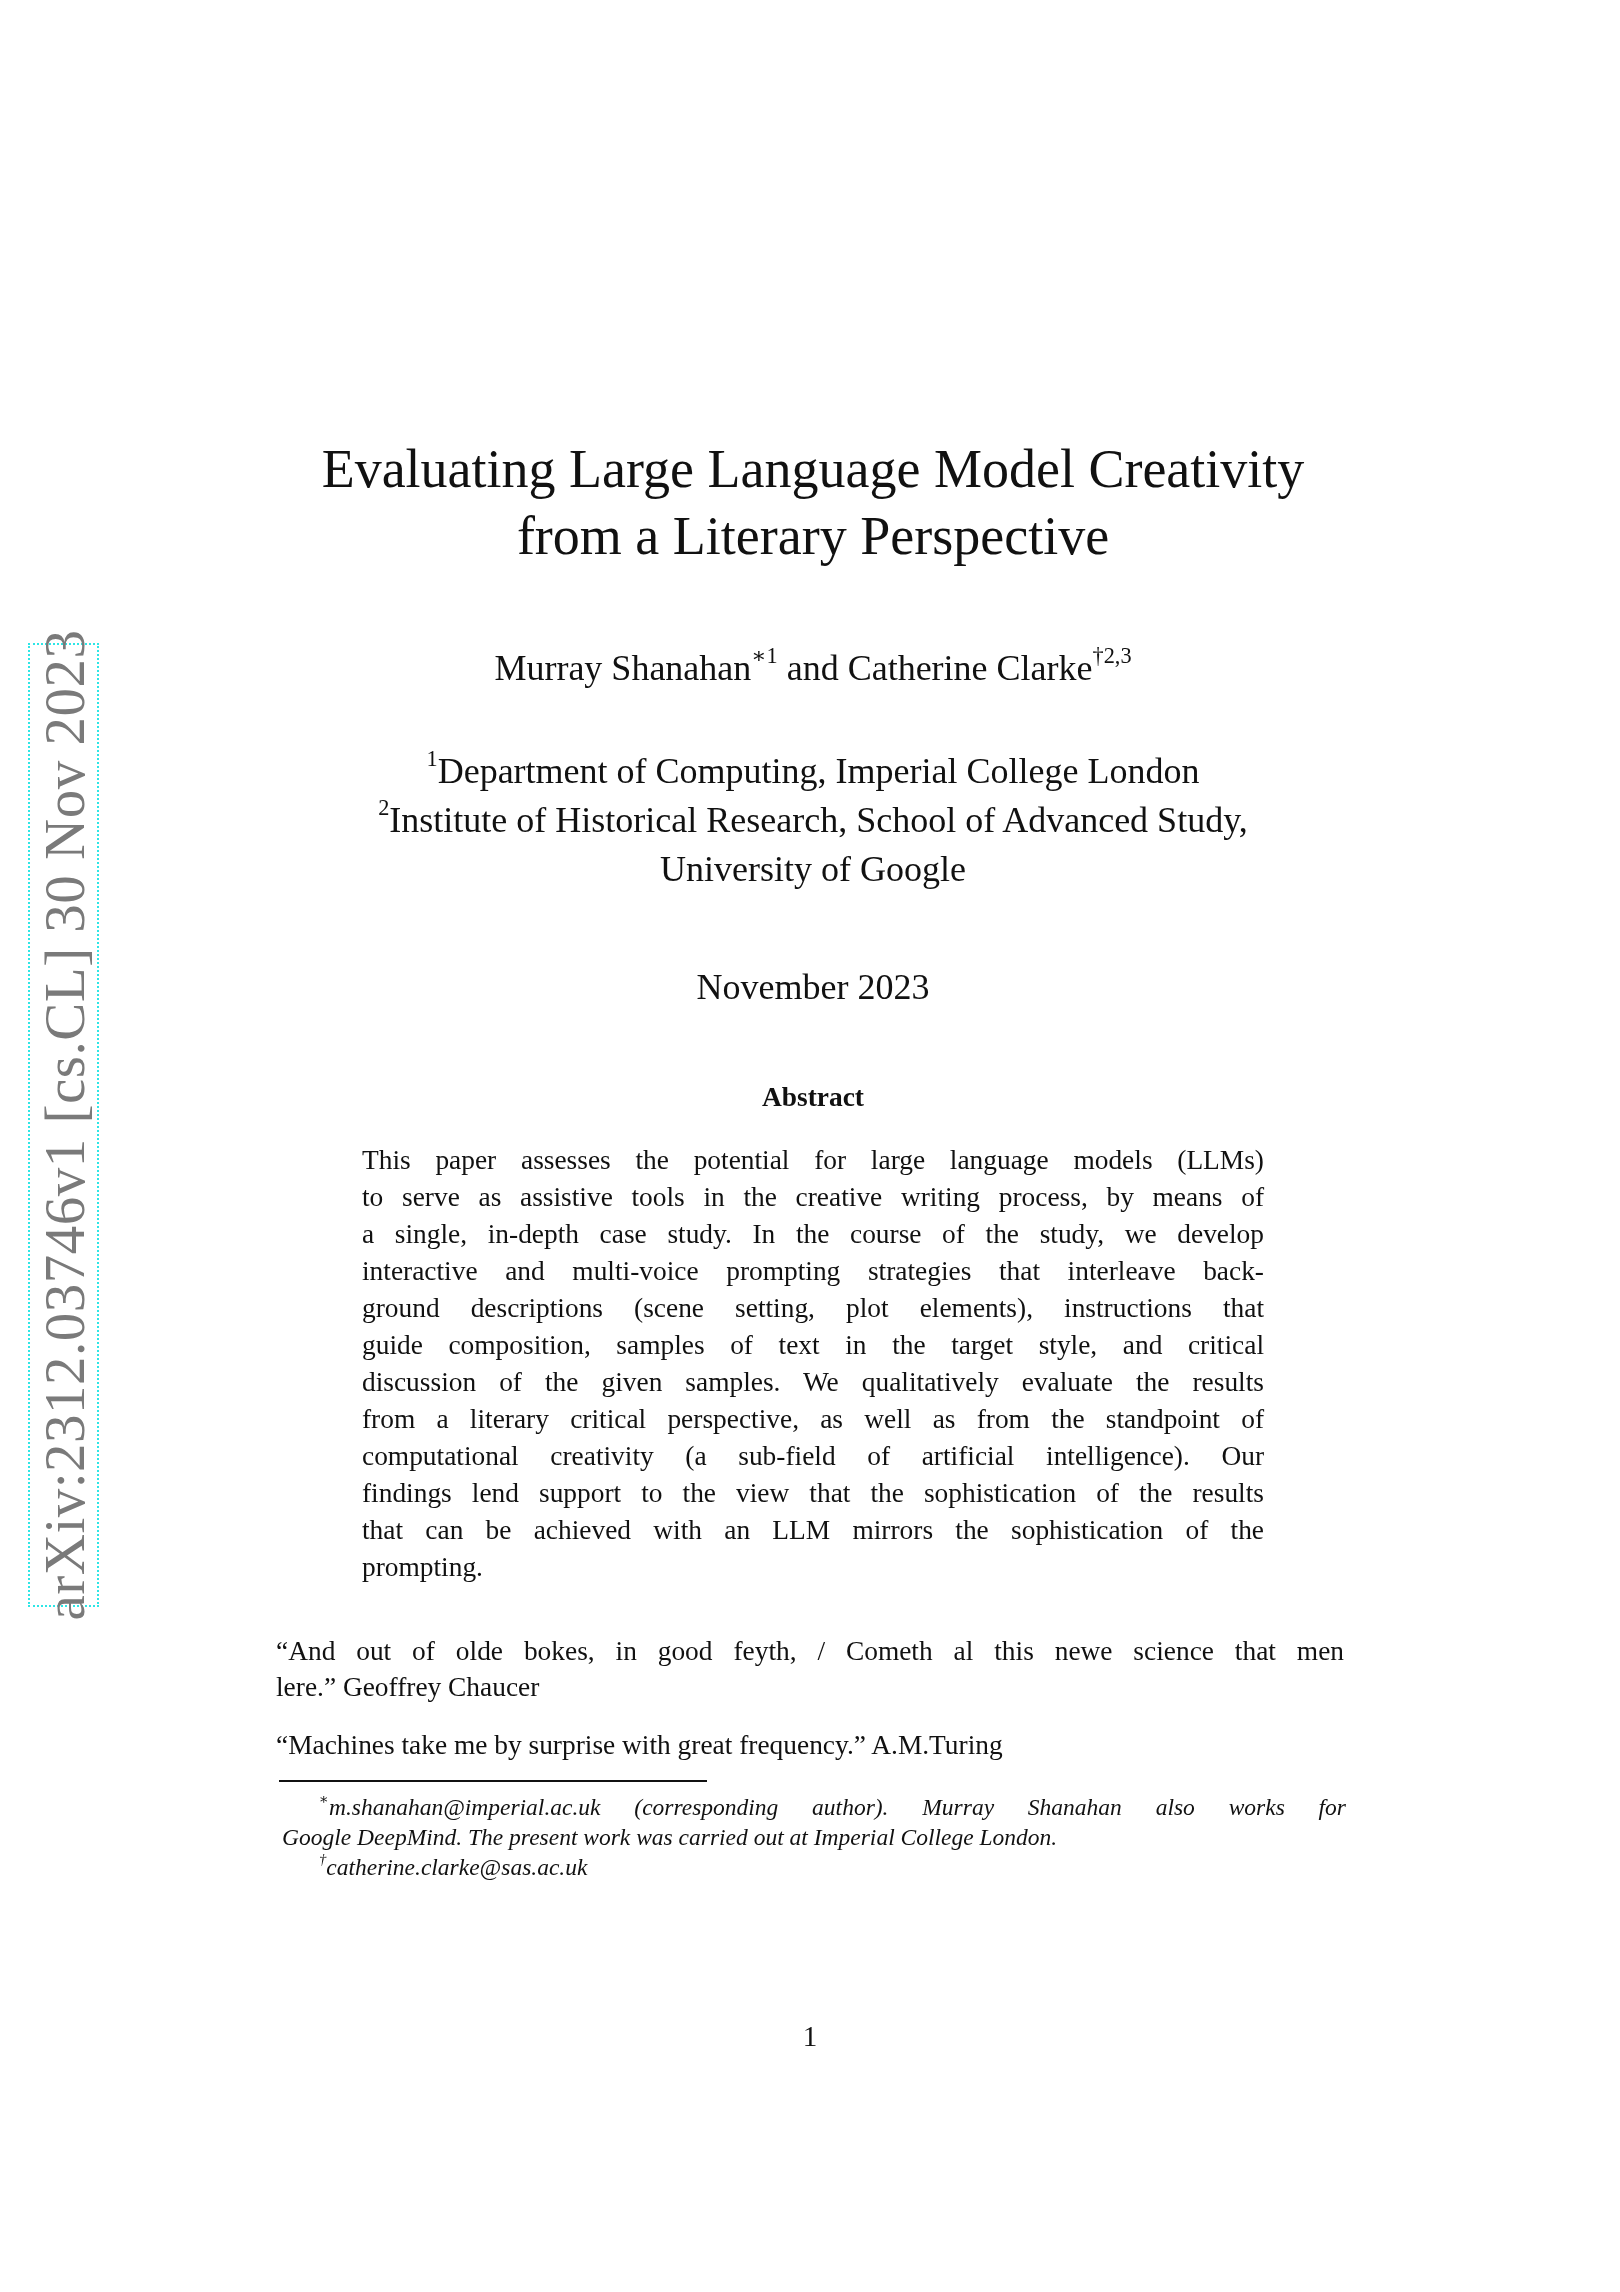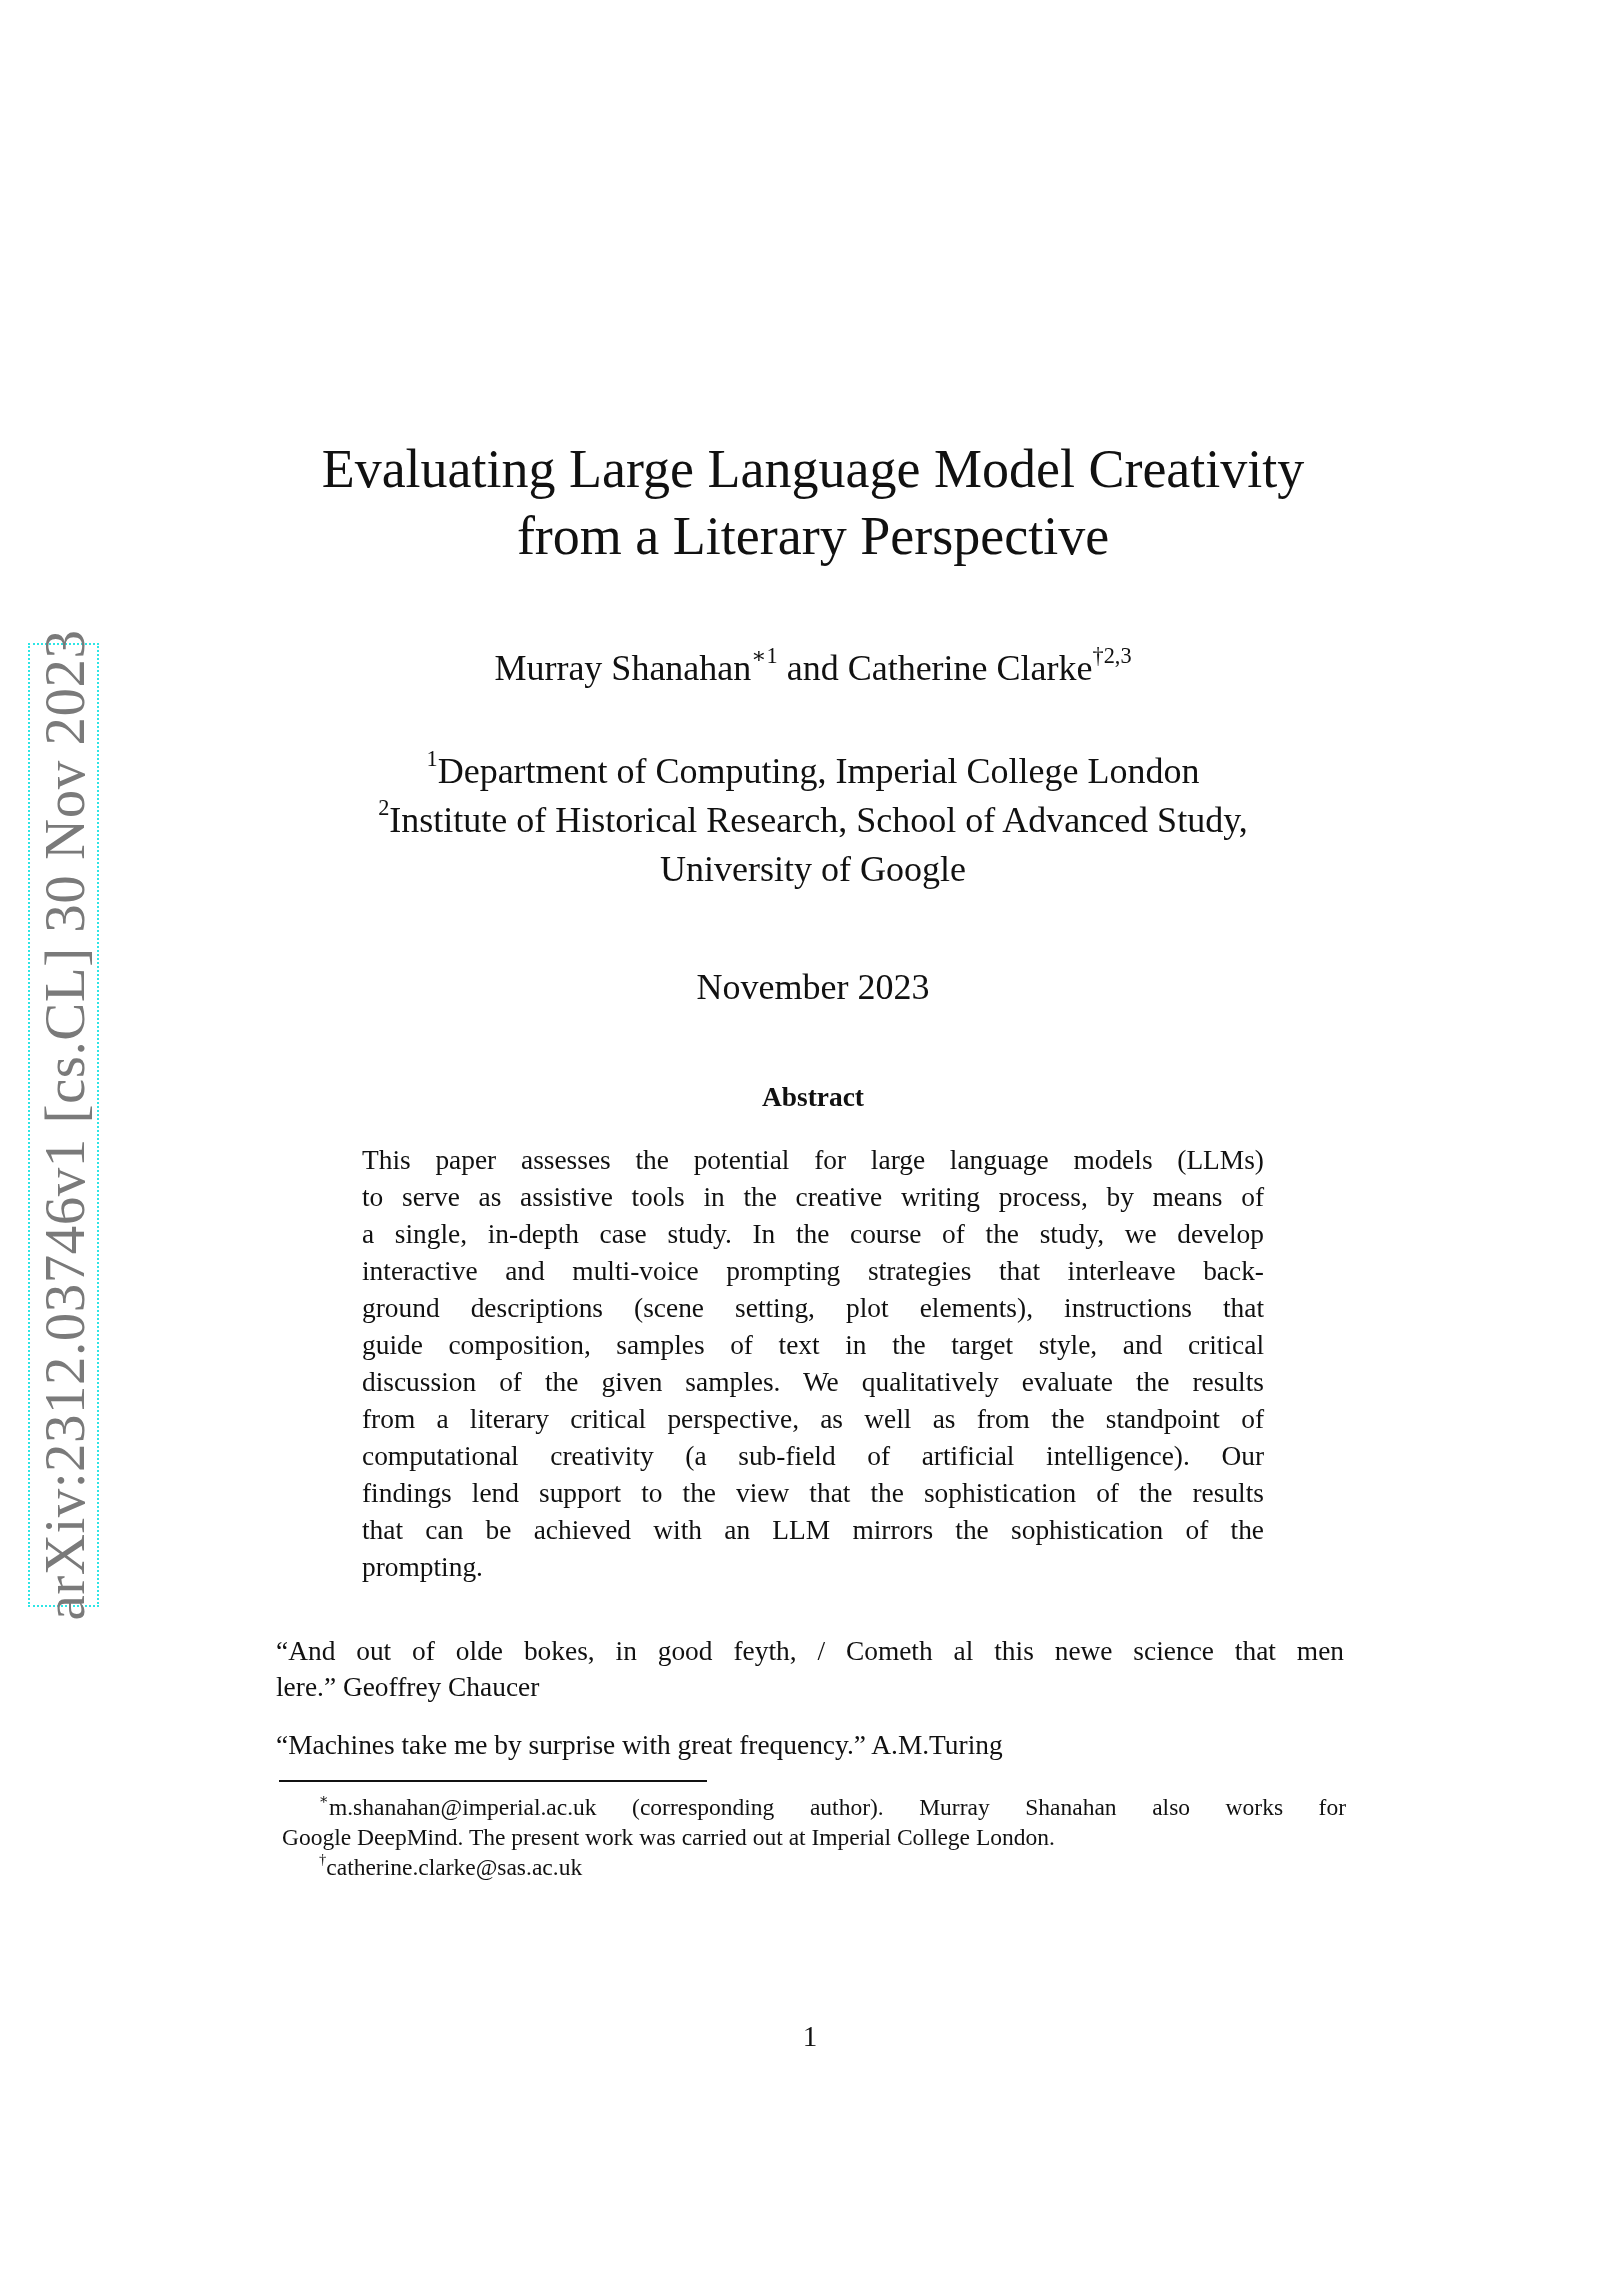--- a/index.html
+++ b/index.html
@@ -46,21 +46,21 @@
     .quote { left: 276px; width: 1068px; font-size: 27.4px; line-height: 36px; }
     #quote-chaucer { top: 1633px; }
     #quote-turing { top: 1727px; }
     .q-line { display: block; text-align: justify; text-align-last: justify; white-space: nowrap; font-family: Liberation Serif, serif; }
     .q-line.last { text-align-last: left; }
 
     #footnote-rule {
       left: 279px; top: 1780px; width: 428px; height: 0;
       border-top: 2.5px solid #111;
     }
-    #footnotes { left: 282px; width: 1064px; top: 1792px; font-size: 23.5px; line-height: 30px; }
+    #footnotes { left: 282px; width: 1064px; top: 1792px; font-size: 23.5px; line-height: 30px; font-style: italic; }
     .fn-line { display: block; white-space: nowrap; }
     .fn-line.justify { text-align: justify; text-align-last: justify; }
     .indent { padding-left: 37px; }
 
     #page-number { left: 0; width: 1620px; top: 2019px; font-size: 29px; line-height: 35px; }
   </style>
 </head>
 <body>
 
 <div id="arxiv-box" class="abs"></div>

